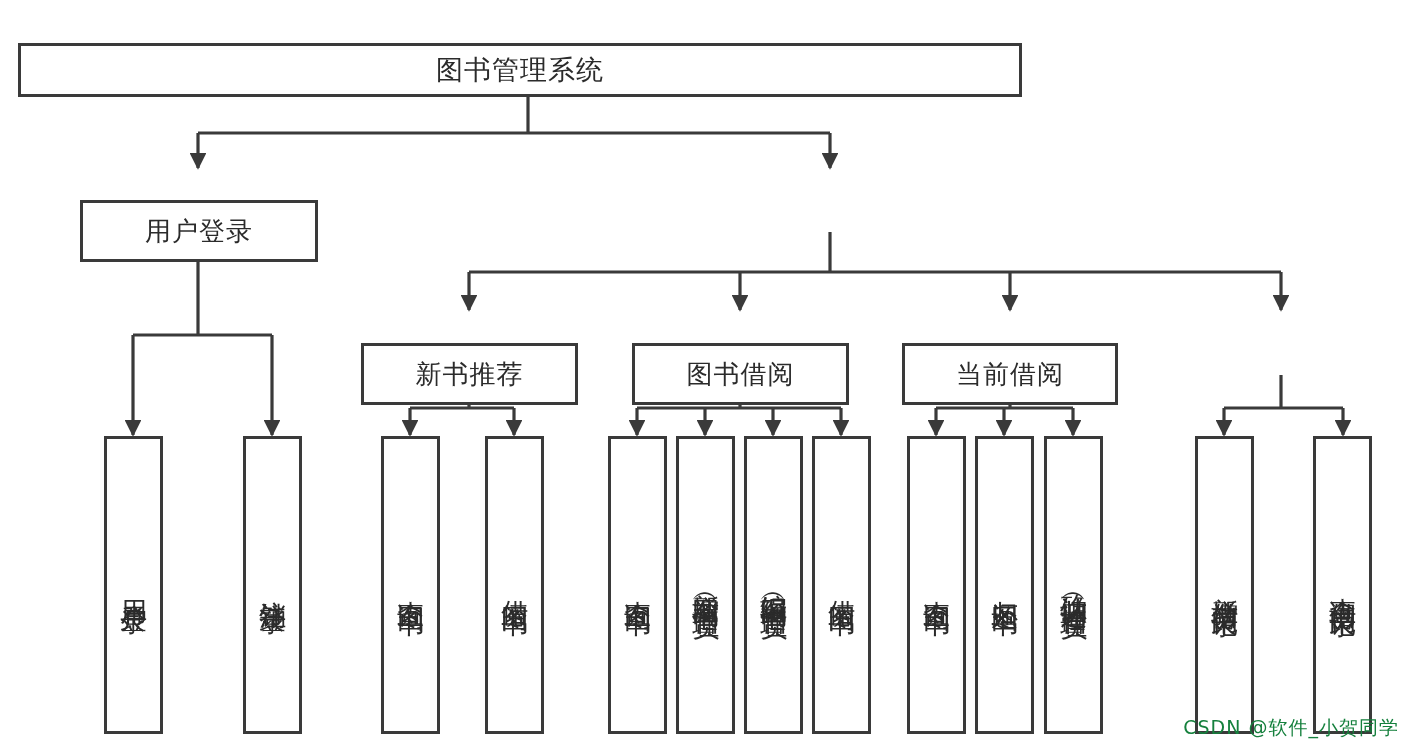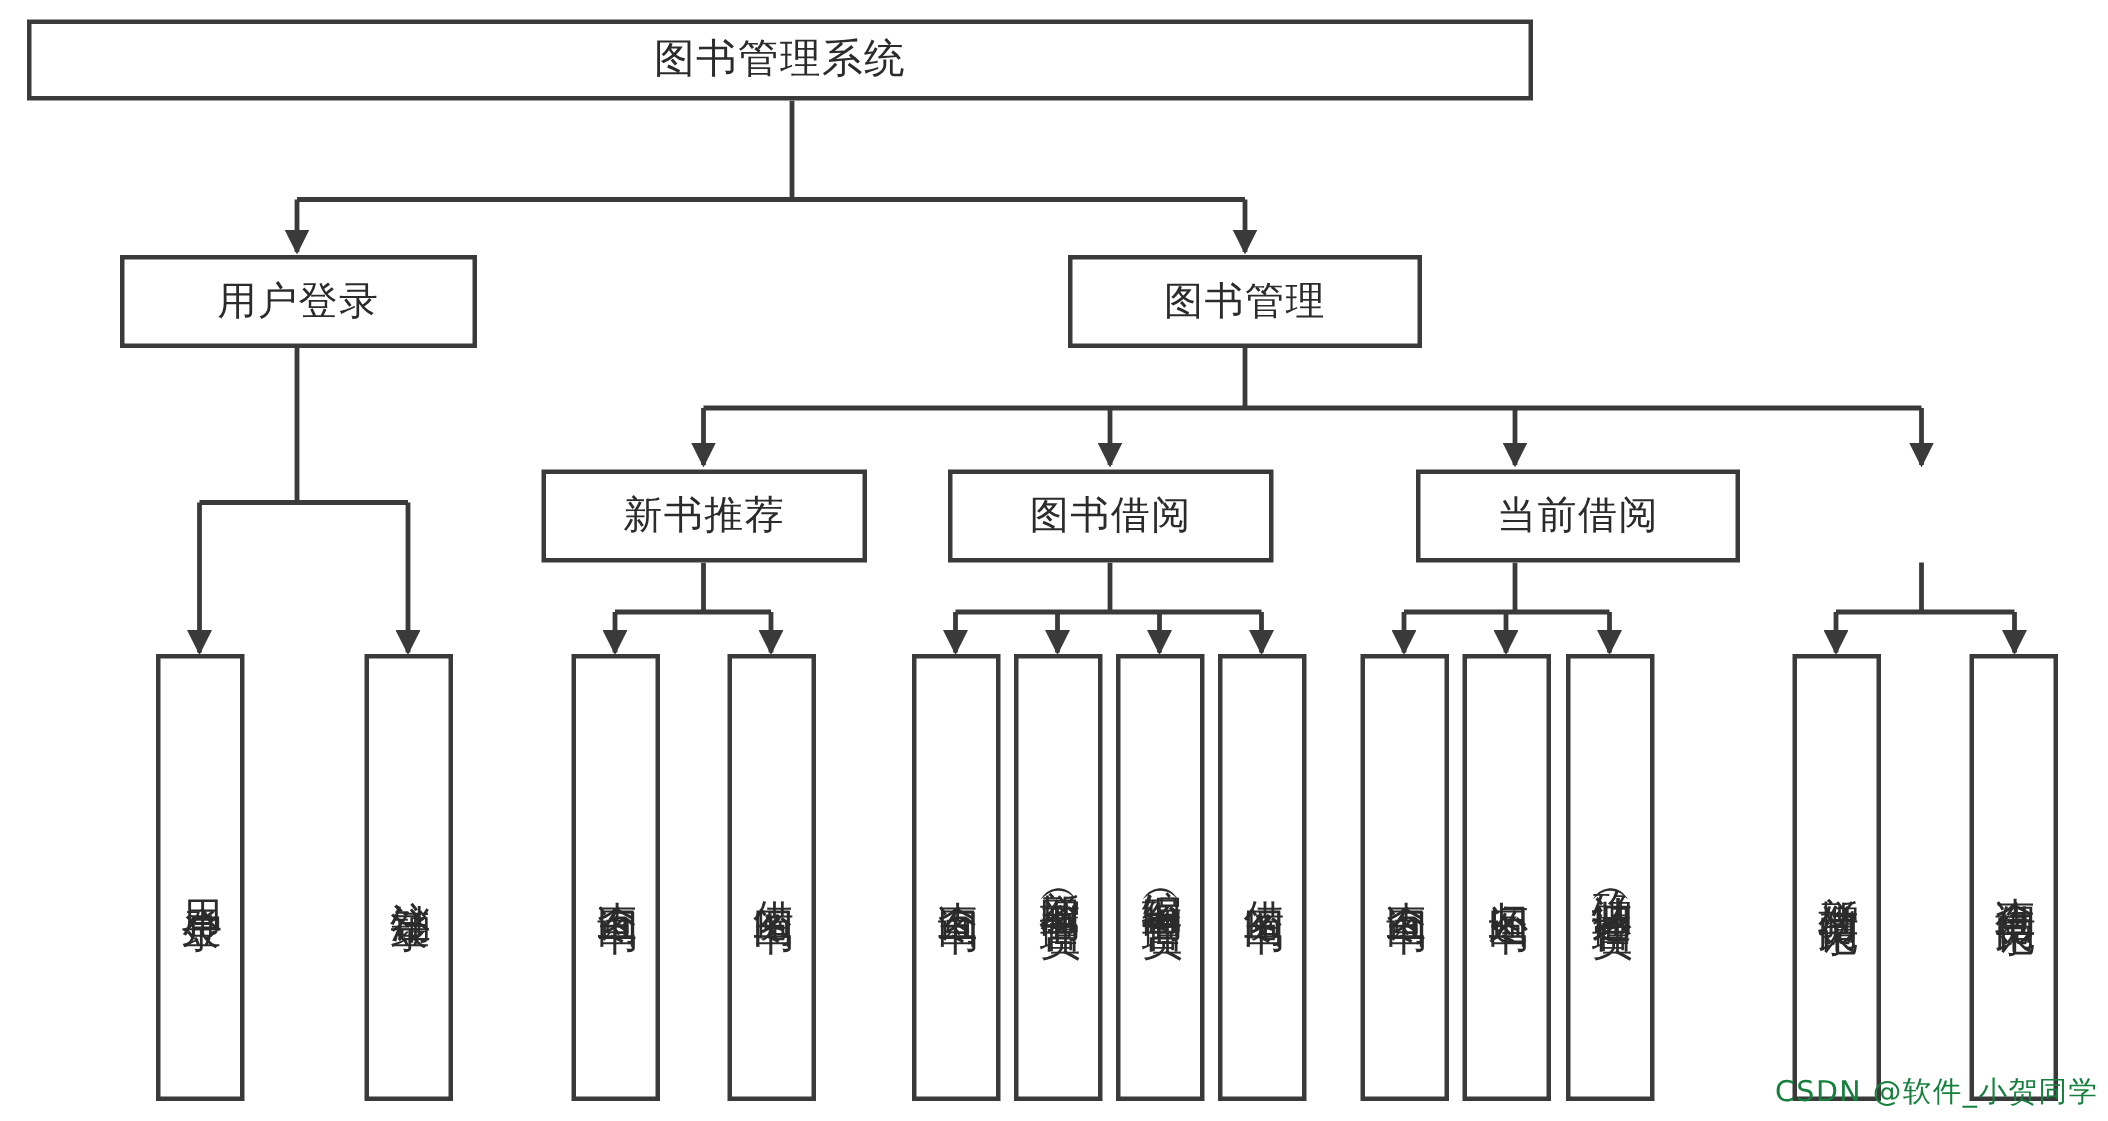--- a/index.html
+++ b/index.html
@@ -22,20 +22,21 @@
     align-items:center;
     justify-content:center;
     text-align:center;
     color:#2b2b2b;
     z-index:2;
   }
   .node.h{
     font-size:26px;
     line-height:1.25;
     letter-spacing:1px;
+    margin-top:30px;
   }
   .node.v{
     writing-mode:vertical-rl;
     text-orientation:upright;
     font-size:27px;
     line-height:1.05;
     letter-spacing:3px;
     padding:6px 0;
     white-space:nowrap;
   }
@@ -103,25 +104,24 @@
       <path d="M 1281 375 L 1281 408"></path>
       <path d="M 1224 408 L 1343 408"></path>
       <path d="M 1224 408 L 1224 435" marker-end="url(#arrow)"></path>
       <path d="M 1343 408 L 1343 435" marker-end="url(#arrow)"></path>
     </g>
   </svg>
 
   <div class="node h root" style="left:18px;top:13px;width:1004px;height:54px;">图书管理系统</div>
 
   <div class="node h" style="left:80px;top:170px;width:238px;height:62px;">用户登录</div>
-  <div class="node h" style="left:712px;top:170px;width:236px;height:62px;">图书管理</div>
 
   <div class="node h" style="left:361px;top:313px;width:217px;height:62px;">新书推荐</div>
   <div class="node h" style="left:632px;top:313px;width:217px;height:62px;">图书借阅</div>
-  <div class="node h" style="left:944px;top:313px;width:216px;height:62px;">当前借阅</div>
+  <div class="node h" style="left:902px;top:313px;width:216px;height:62px;">当前借阅</div>
 
   <div class="node v" style="left:104px;top:436px;width:59px;height:298px;">用户登录</div>
   <div class="node v" style="left:243px;top:436px;width:59px;height:298px;">注销登录</div>
 
   <div class="node v" style="left:381px;top:436px;width:59px;height:298px;">查询图书</div>
   <div class="node v" style="left:485px;top:436px;width:59px;height:298px;">借阅图书</div>
 
   <div class="node v" style="left:608px;top:436px;width:59px;height:298px;">查询图书</div>
   <div class="node v" style="left:676px;top:436px;width:59px;height:298px;">新增图书（管理员）</div>
   <div class="node v" style="left:744px;top:436px;width:59px;height:298px;">编辑图书（管理员）</div>

